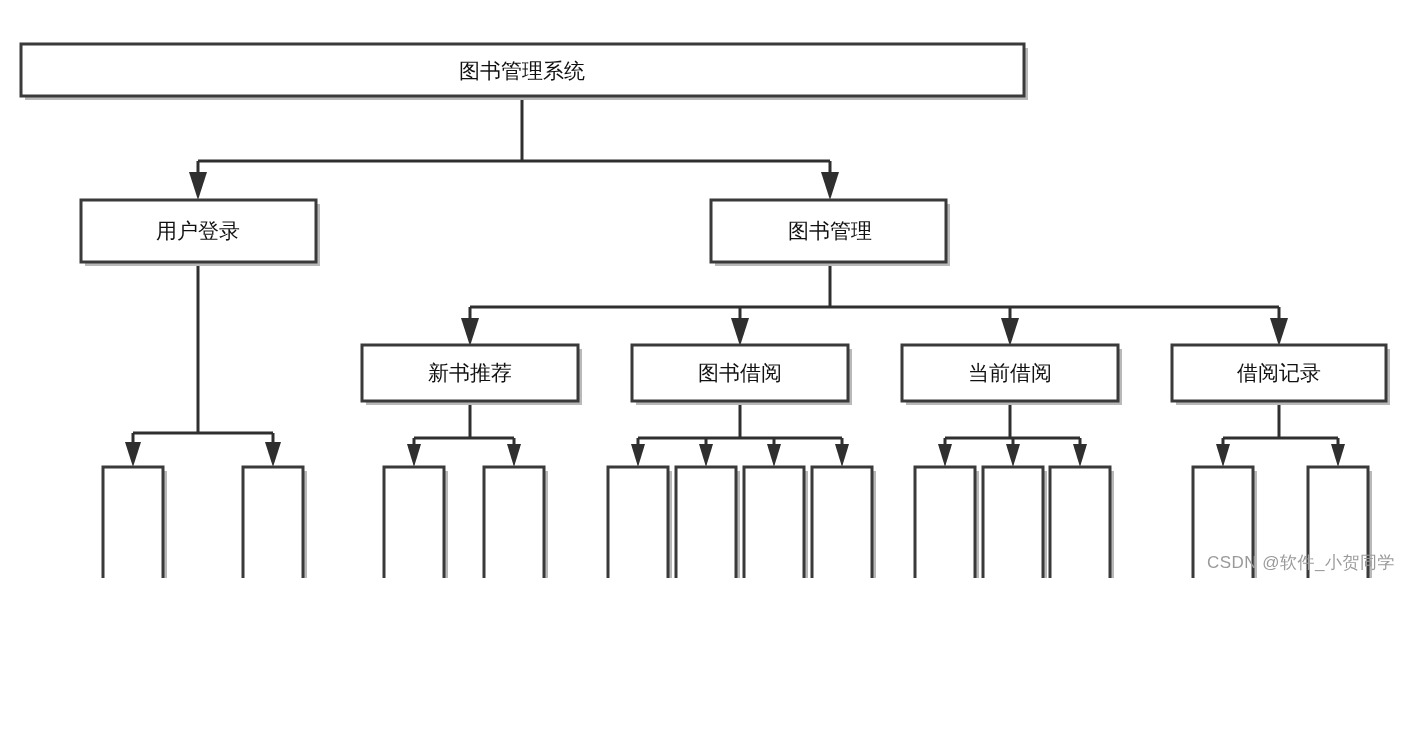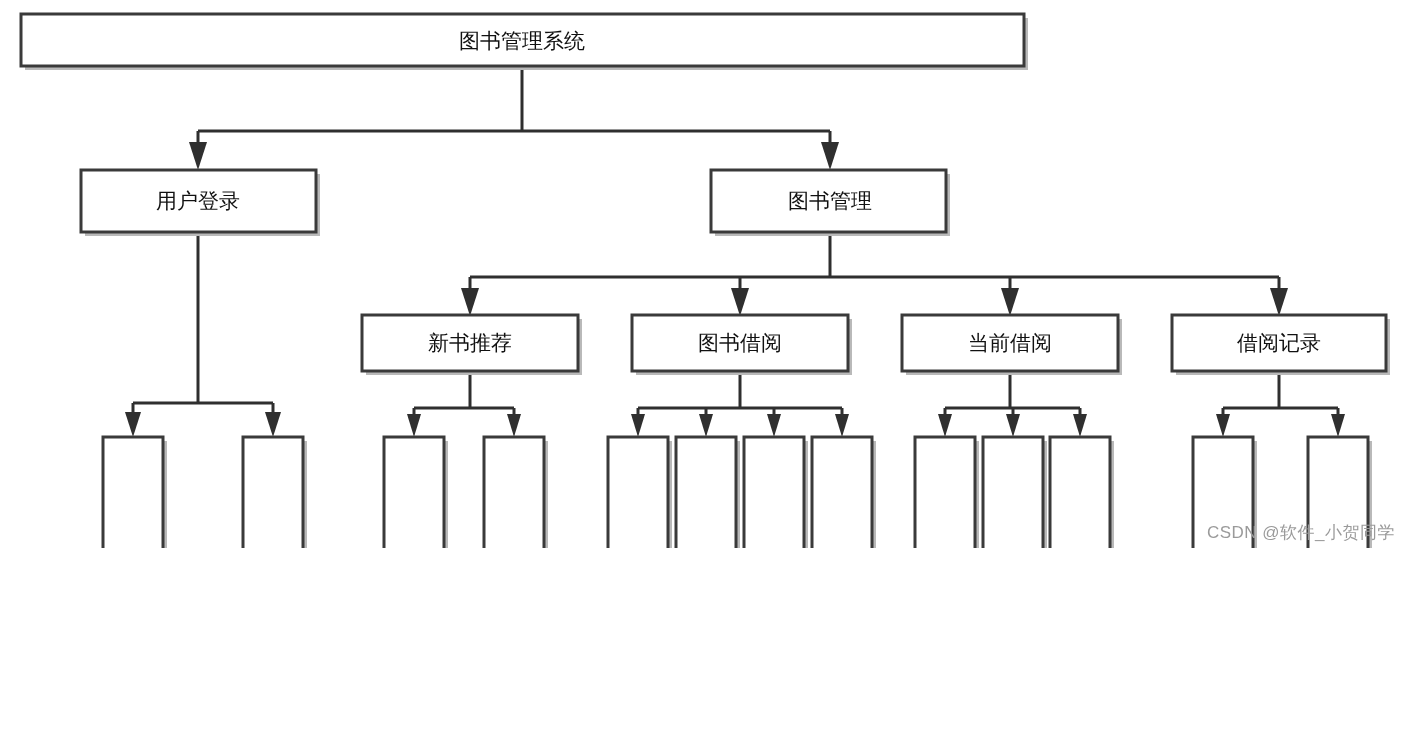--- a/index.html
+++ b/index.html
@@ -8,20 +8,21 @@
     padding: 0;
     background: #ffffff;
   }
   #diagram-root {
     position: relative;
     width: 1405px;
     height: 548px;
     background: #ffffff;
     font-family: "Liberation Sans", "DejaVu Sans", sans-serif;
     overflow: hidden;
+    margin-top: 30px;
   }
   svg#diagram-canvas {
     position: absolute;
     left: 0;
     top: 0;
     width: 1405px;
     height: 747px;
   }
   .node-box {
     fill: #ffffff;

